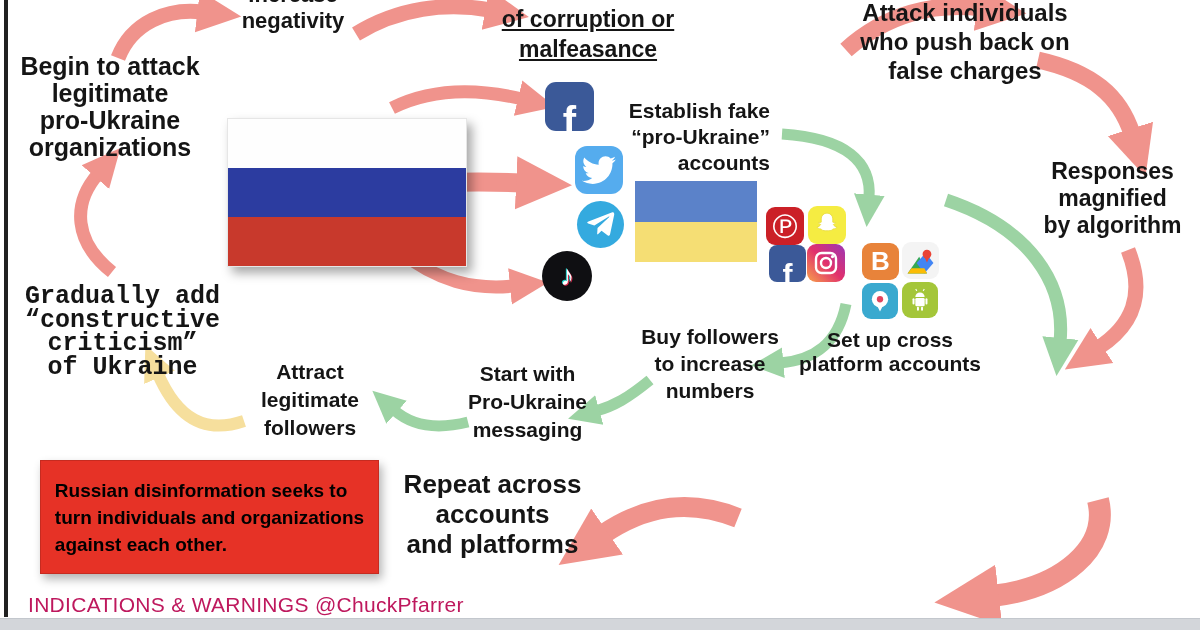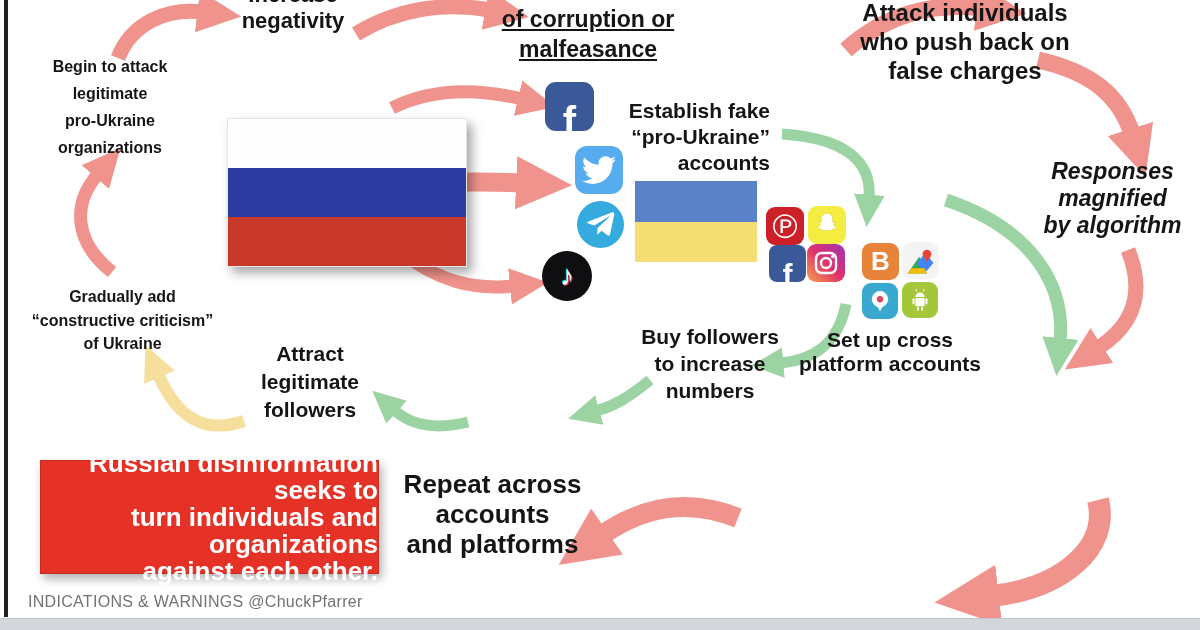--- a/index.html
+++ b/index.html
@@ -6,39 +6,39 @@
   .stage{position:relative;width:1200px;height:630px;background:#ffffff;overflow:hidden;
          font-family:"Liberation Sans",sans-serif;}
   
   .left-edge{position:absolute;left:4px;top:0;width:4px;height:617px;background:#212121;z-index:5;}
   .bottom-bar{position:absolute;left:0;top:618px;width:1200px;height:12px;background:#d3d6da;border-top:1px solid #c3c7cd;z-index:5;}
   
   .arrows{position:absolute;left:0;top:0;z-index:1;}
   
   .lbl{position:absolute;text-align:center;font-weight:bold;color:#151515;white-space:pre-line;z-index:3;}
   .l-negativity{left:213px;top:-18px;width:160px;font-size:22px;line-height:26px;}
-  .l-begin{left:15px;top:53px;width:190px;font-size:16px;line-height:27px;}
+  .l-begin{left:15px;top:53px;width:190px;font-size:25px;line-height:27px;}
   .l-corruption{left:488px;top:4px;width:200px;font-size:23px;line-height:30px;text-decoration:underline;}
   .l-attack{left:850px;top:-2px;width:230px;font-size:24px;line-height:29px;}
   .l-establish{left:625px;top:98px;width:145px;font-size:21px;line-height:26px;text-align:right;}
-  .l-responses{left:1035px;top:158px;width:155px;font-size:23px;line-height:27px;font-style:italic;}
+  .l-responses{left:1035px;top:158px;width:155px;font-size:23px;line-height:27px;}
   .l-unwitting{left:950px;top:376px;width:245px;font-size:23px;line-height:29px;}
   .l-setup{left:795px;top:328px;width:190px;font-size:21px;line-height:24px;}
   .l-buy{left:640px;top:323px;width:140px;font-size:21px;line-height:27px;}
   .l-start{left:455px;top:360px;width:145px;font-size:21px;line-height:28px;}
-  .l-attract{left:245px;top:340px;width:130px;font-size:21px;line-height:28px;}
-  .l-gradually{left:10px;top:285px;width:225px;font-size:16px;line-height:23.5px;}
+  .l-attract{left:245px;top:358px;width:130px;font-size:21px;line-height:28px;}
+  .l-gradually{left:10px;top:285px;width:225px;font-size:25px;line-height:23.5px;font-family:Liberation Mono, monospace;}
   .l-sew{left:725px;top:495px;width:200px;font-size:24px;line-height:26px;}
   .l-repeat{left:395px;top:469px;width:195px;font-size:26px;line-height:30px;}
-  .l-credit{left:28px;top:593px;width:500px;font-size:16px;font-weight:normal;text-align:left;
-            letter-spacing:.3px;color:#737373;white-space:nowrap;}
+  .l-credit{left:28px;top:593px;width:500px;font-size:21px;font-weight:normal;text-align:left;
+            letter-spacing:.3px;color:#be185d;white-space:nowrap;}
   
   .callout{position:absolute;left:40px;top:460px;width:337px;height:112px;background:#e63226;
-           border:1px solid #c62b20;color:#ffffff;display:flex;align-items:center;justify-content:center;
-           text-align:right;font-weight:bold;font-size:26px;line-height:27px;white-space:pre-line;
+           border:1px solid #c62b20;color:#000000;display:flex;align-items:center;justify-content:center;
+           text-align:left;font-weight:bold;font-size:19px;line-height:27px;white-space:pre-line;
            box-shadow:3px 5px 9px rgba(0,0,0,.3);z-index:3;}
   
   .flag{position:absolute;z-index:2;}
   .ru-flag{left:227px;top:118px;width:238px;height:147px;box-shadow:5px 6px 10px rgba(0,0,0,.35);
            border:1px solid #e6e6e6;}
   .ru-flag .s1{height:49px;background:#fefefe;}
   .ru-flag .s2{height:49px;background:#2c3ca0;}
   .ru-flag .s3{height:49px;background:#c8392c;}
   .ua-flag{left:635px;top:181px;width:122px;height:81px;}
   .ua-flag .s1{height:41px;background:#5b82c9;}
@@ -200,20 +200,23 @@
 “pro-Ukraine”
 accounts</div>
   <div class="lbl l-responses">Responses
 magnified
 by algorithm</div>
   <div class="lbl l-buy">Buy followers
 to increase
 numbers</div>
   <div class="lbl l-setup">Set up cross
 platform accounts</div>
+  <div class="lbl l-start">Start with
+Pro-Ukraine
+messaging</div>
   <div class="lbl l-attract">Attract
 legitimate
 followers</div>
   <div class="lbl l-gradually">Gradually add
 “constructive criticism”
 of Ukraine</div>
   <div class="lbl l-repeat">Repeat across
 accounts
 and platforms</div>
 

